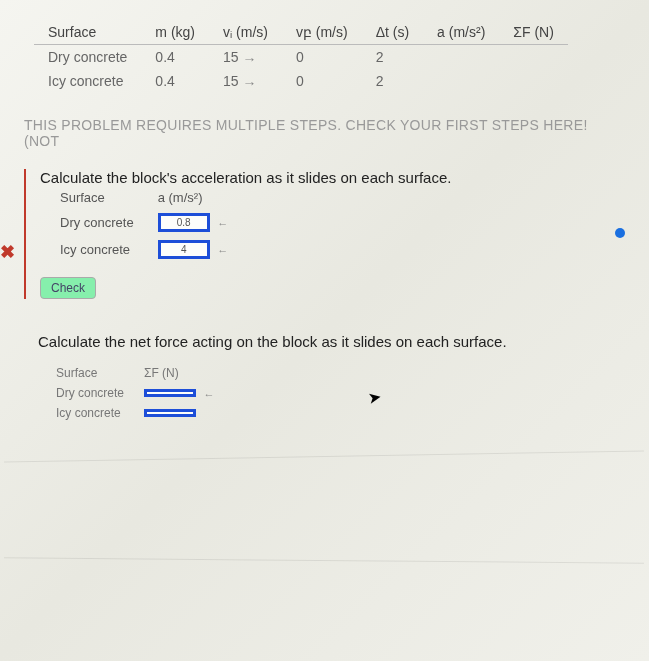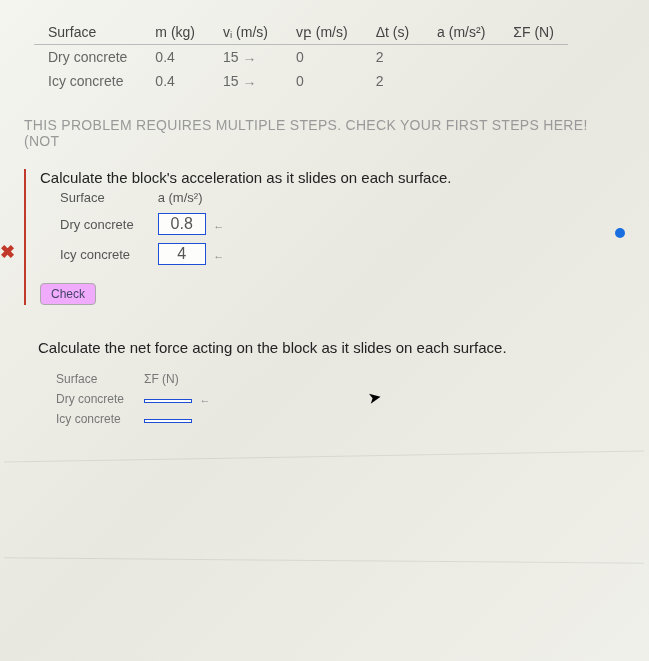--- a/index.html
+++ b/index.html
@@ -92,39 +92,39 @@
     margin-left: 8px;
   }
   .sub-tbl th, .sub-tbl td {
     padding: 4px 12px;
     text-align: left;
     font-weight: normal;
   }
   .sub-tbl thead th { color:#555; }
   .ans-box {
     display: inline-block;
-    border: 1px solid #1d4ed8;
+    border: 3px solid #1d4ed8;
     background: #fdfdfb;
     min-width: 34px;
     padding: 1px 6px;
-    font-size: 16px;
+    font-size: 10px;
     text-align: center;
   }
   .feedback {
     font-size: 11px;
     color: #888;
     margin-left: 4px;
   }
   .check-btn {
     display: inline-block;
     margin-top: 14px;
     padding: 3px 10px;
     border: 1px solid #aaa;
     border-radius: 4px;
-    background: #f0abfc;
+    background: #86efac;
     font-size: 12px;
     color: #446;
   }
   .net-block {
     margin-top: 34px;
     margin-left: 14px;
   }
   .net-title {
     font-size: 15px;
     color: #222;

